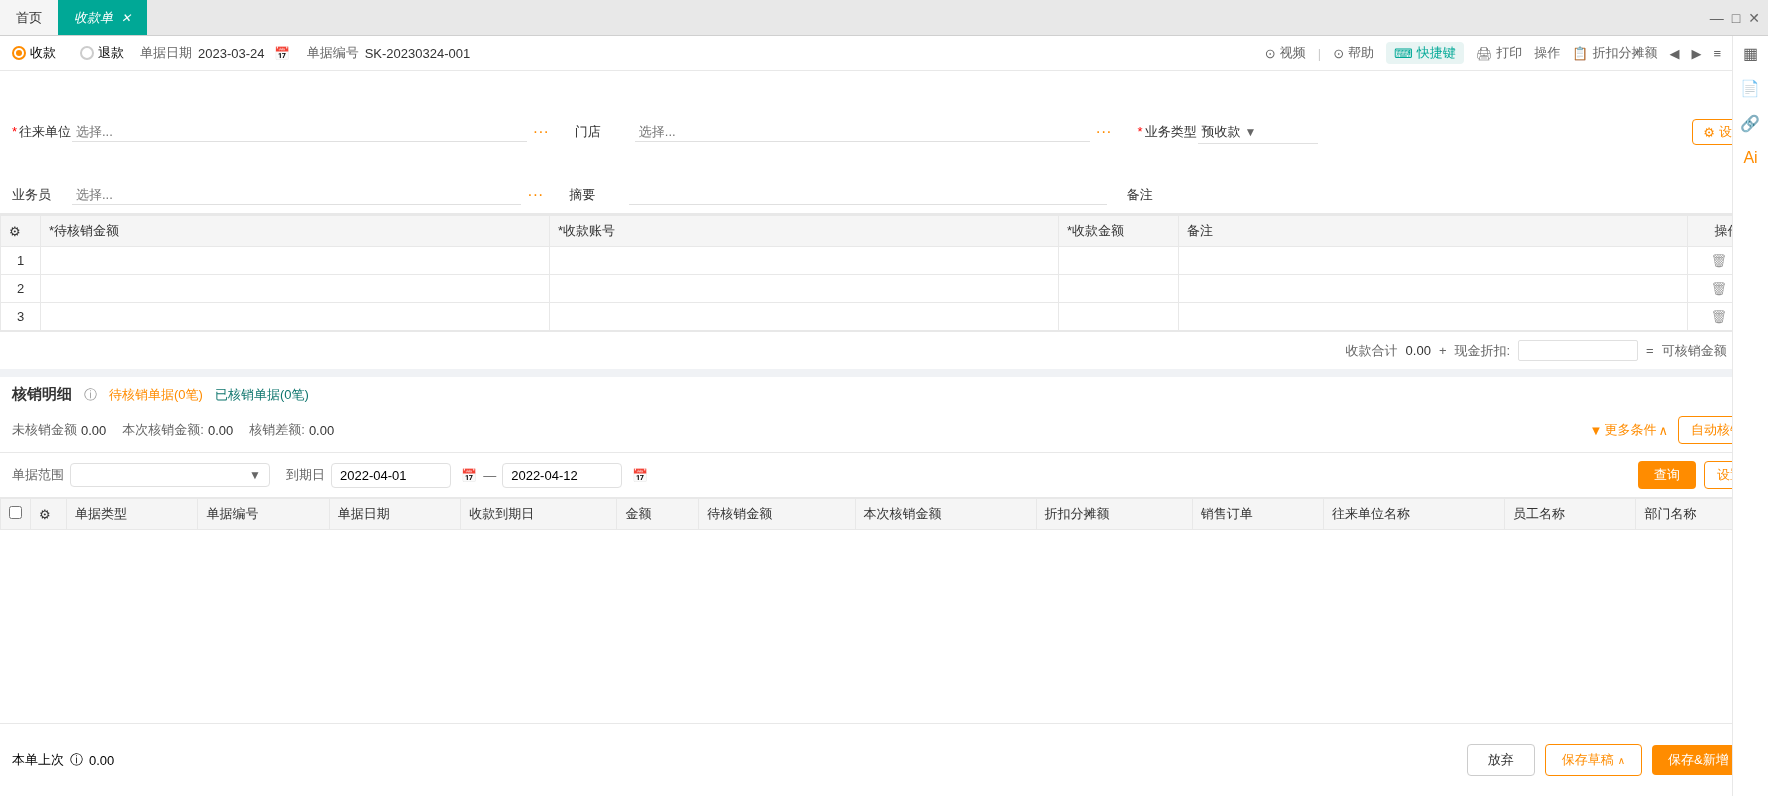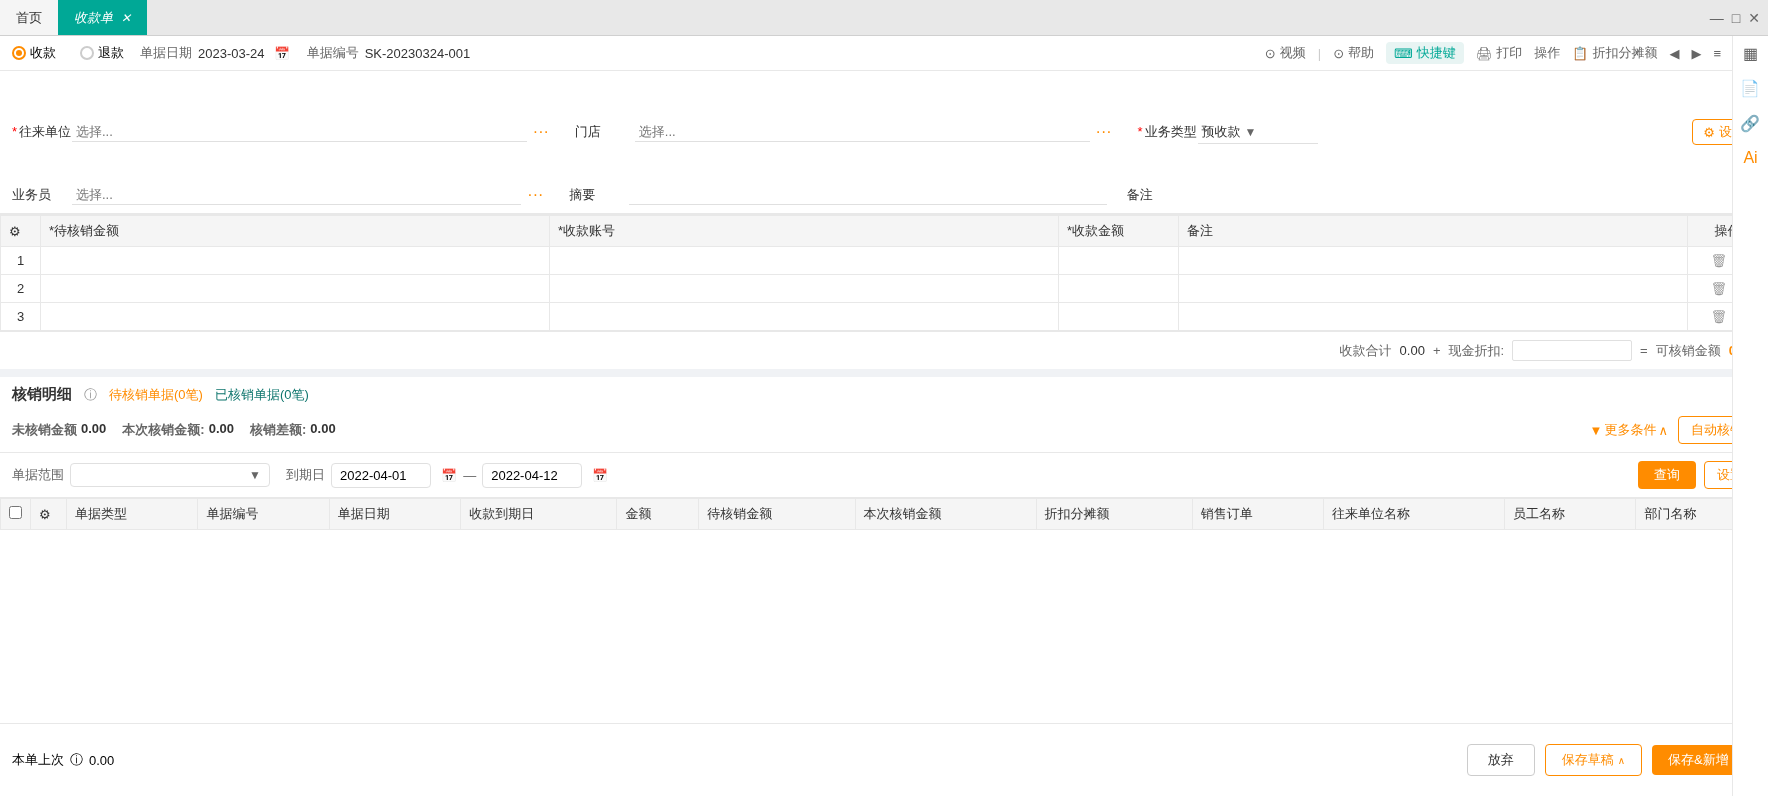--- a/index.html
+++ b/index.html
@@ -160,21 +160,21 @@
     th { color: #333; font-weight: 500; }
     td { color: #333; }
     .row-num { text-align: center; width: 40px; }
     .col-action { width: 80px; text-align: center; }
     .action-icons { display: flex; align-items: center; justify-content: center; gap: 6px; }
     .action-icon { cursor: pointer; color: #999; }
 
     
     .summary-row {
       display: flex; align-items: center; justify-content: flex-end;
-      padding: 8px 14px;
+      padding: 8px 8px;
       background: #fff;
       border-top: 1px solid #e8e8e8;
       gap: 8px;
     }
     .summary-label { color: #666; }
     .summary-value { color: #333; }
     .summary-orange { color: #ff8c00; font-weight: 600; }
     .summary-input {
       border: 1px solid #e0e0e0;
       width: 120px;
@@ -197,21 +197,21 @@
       display: flex; align-items: center; gap: 2px;
     }
     .tab-link-normal { color: #0f766e; cursor: pointer; }
 
     .sub-stats {
       display: flex; align-items: center;
       padding: 4px 12px 8px;
       background: #fff;
       gap: 16px;
     }
-    .stat-item { display: flex; align-items: flex-start; gap: 4px; font-weight: bold; }
+    .stat-item { display: flex; align-items: center; gap: 4px; }
     .stat-label { color: #666; }
     .stat-value { color: #333; }
     .more-filter { color: #ff8c00; cursor: pointer; display: flex; align-items: center; gap: 2px; }
     .auto-btn {
       background: #fff;
       border: 1px solid #ff8c00;
       color: #ff8c00;
       border-radius: 4px;
       padding: 4px 12px;
       cursor: pointer;
@@ -230,21 +230,21 @@
       border-radius: 4px;
       padding: 4px 8px;
       min-width: 200px;
       display: flex; align-items: center; justify-content: space-between;
       cursor: pointer;
     }
     .date-input {
       border: 1px solid #e0e0e0;
       border-radius: 4px;
       padding: 4px 8px;
-      width: 100px;
+      width: 120px;
     }
     .dash { color: #666; }
     .query-btn {
       background: #ff8c00;
       color: #fff;
       border: none;
       border-radius: 4px;
       padding: 5px 16px;
       cursor: pointer;
     }

